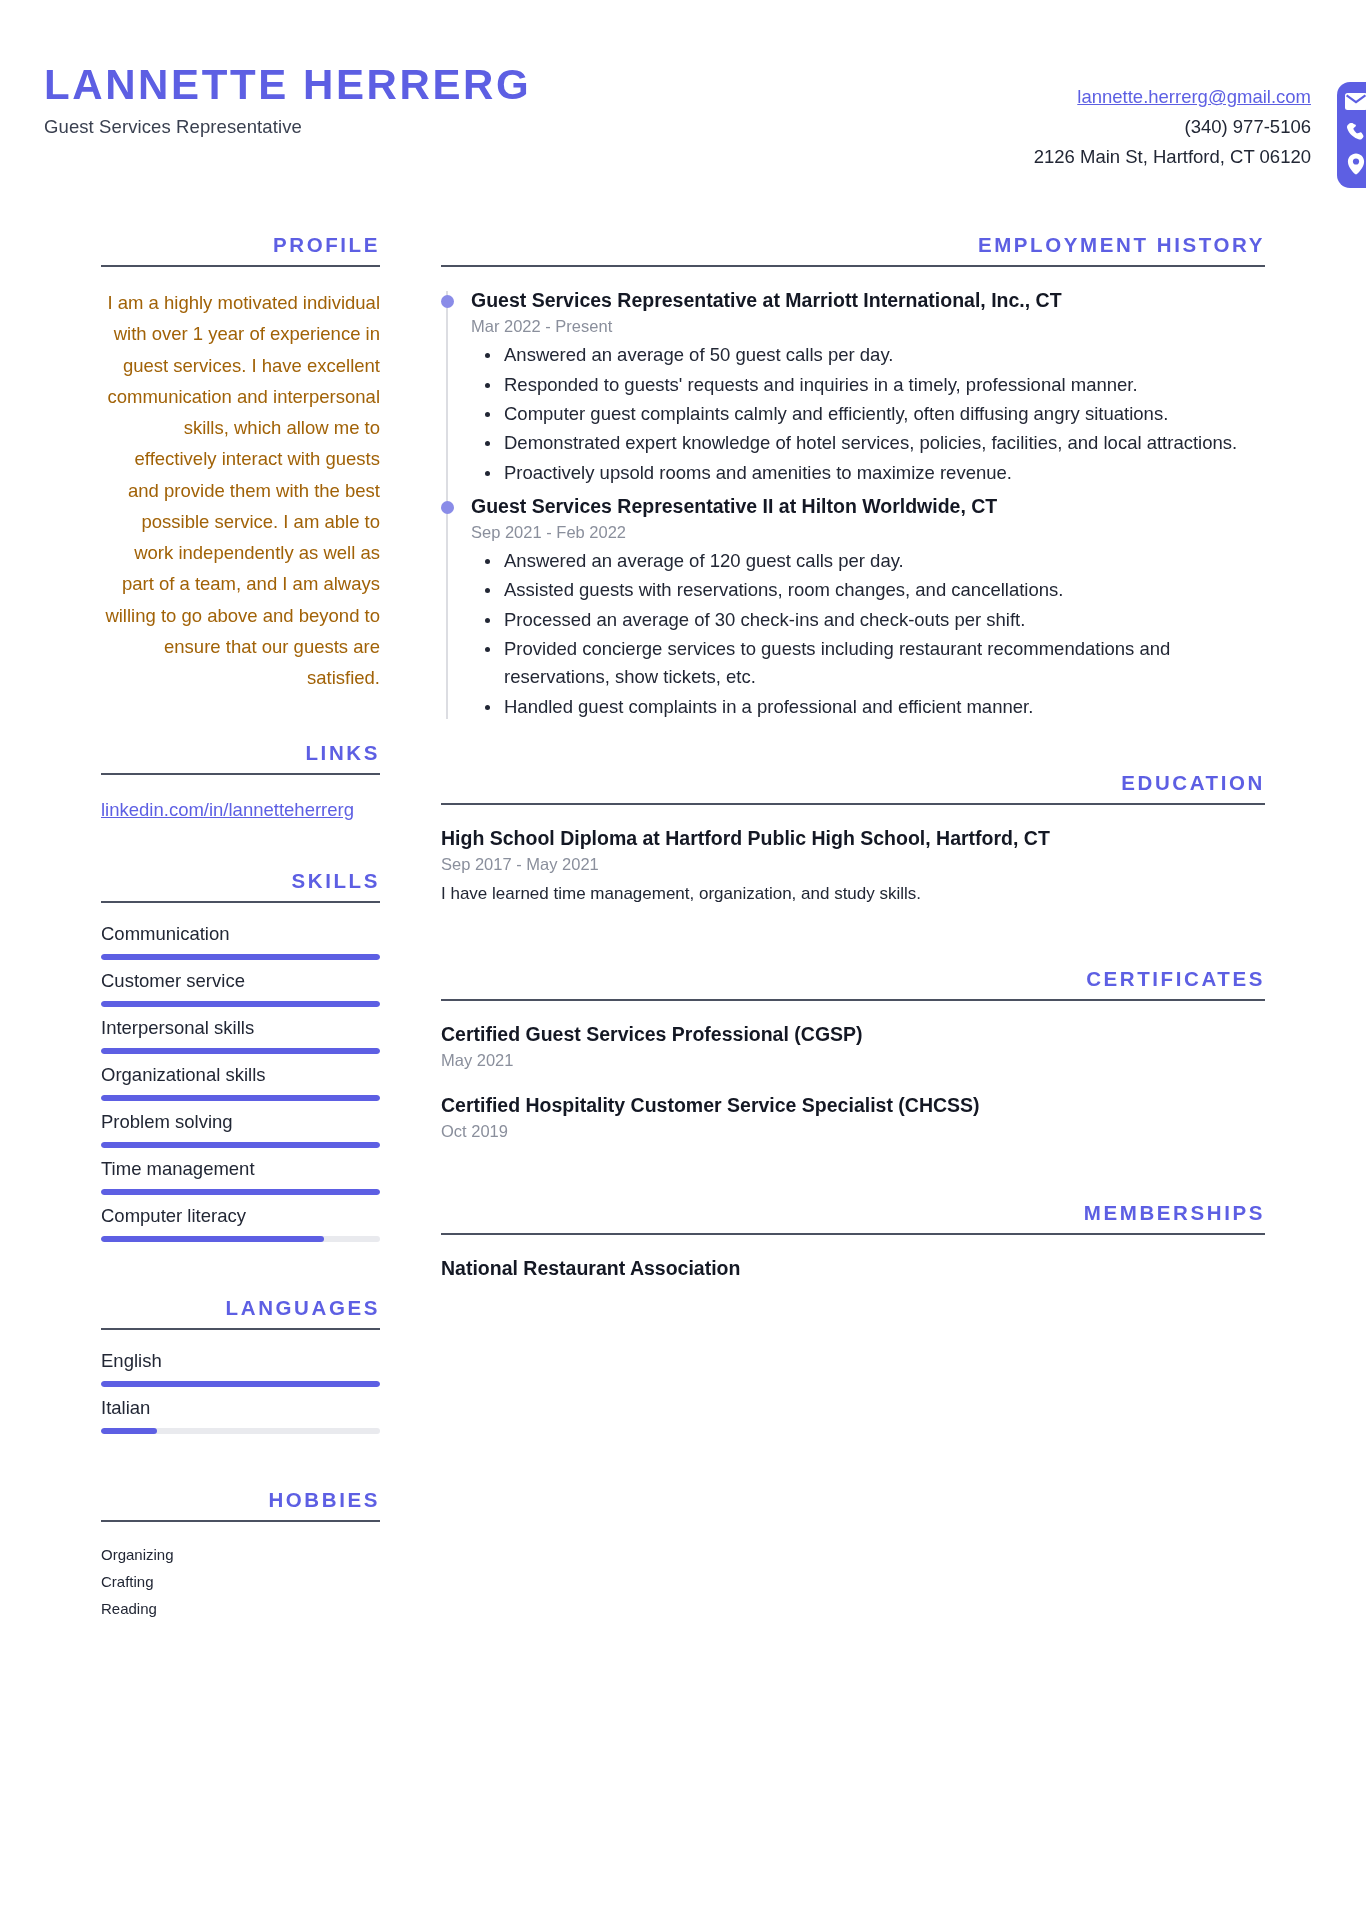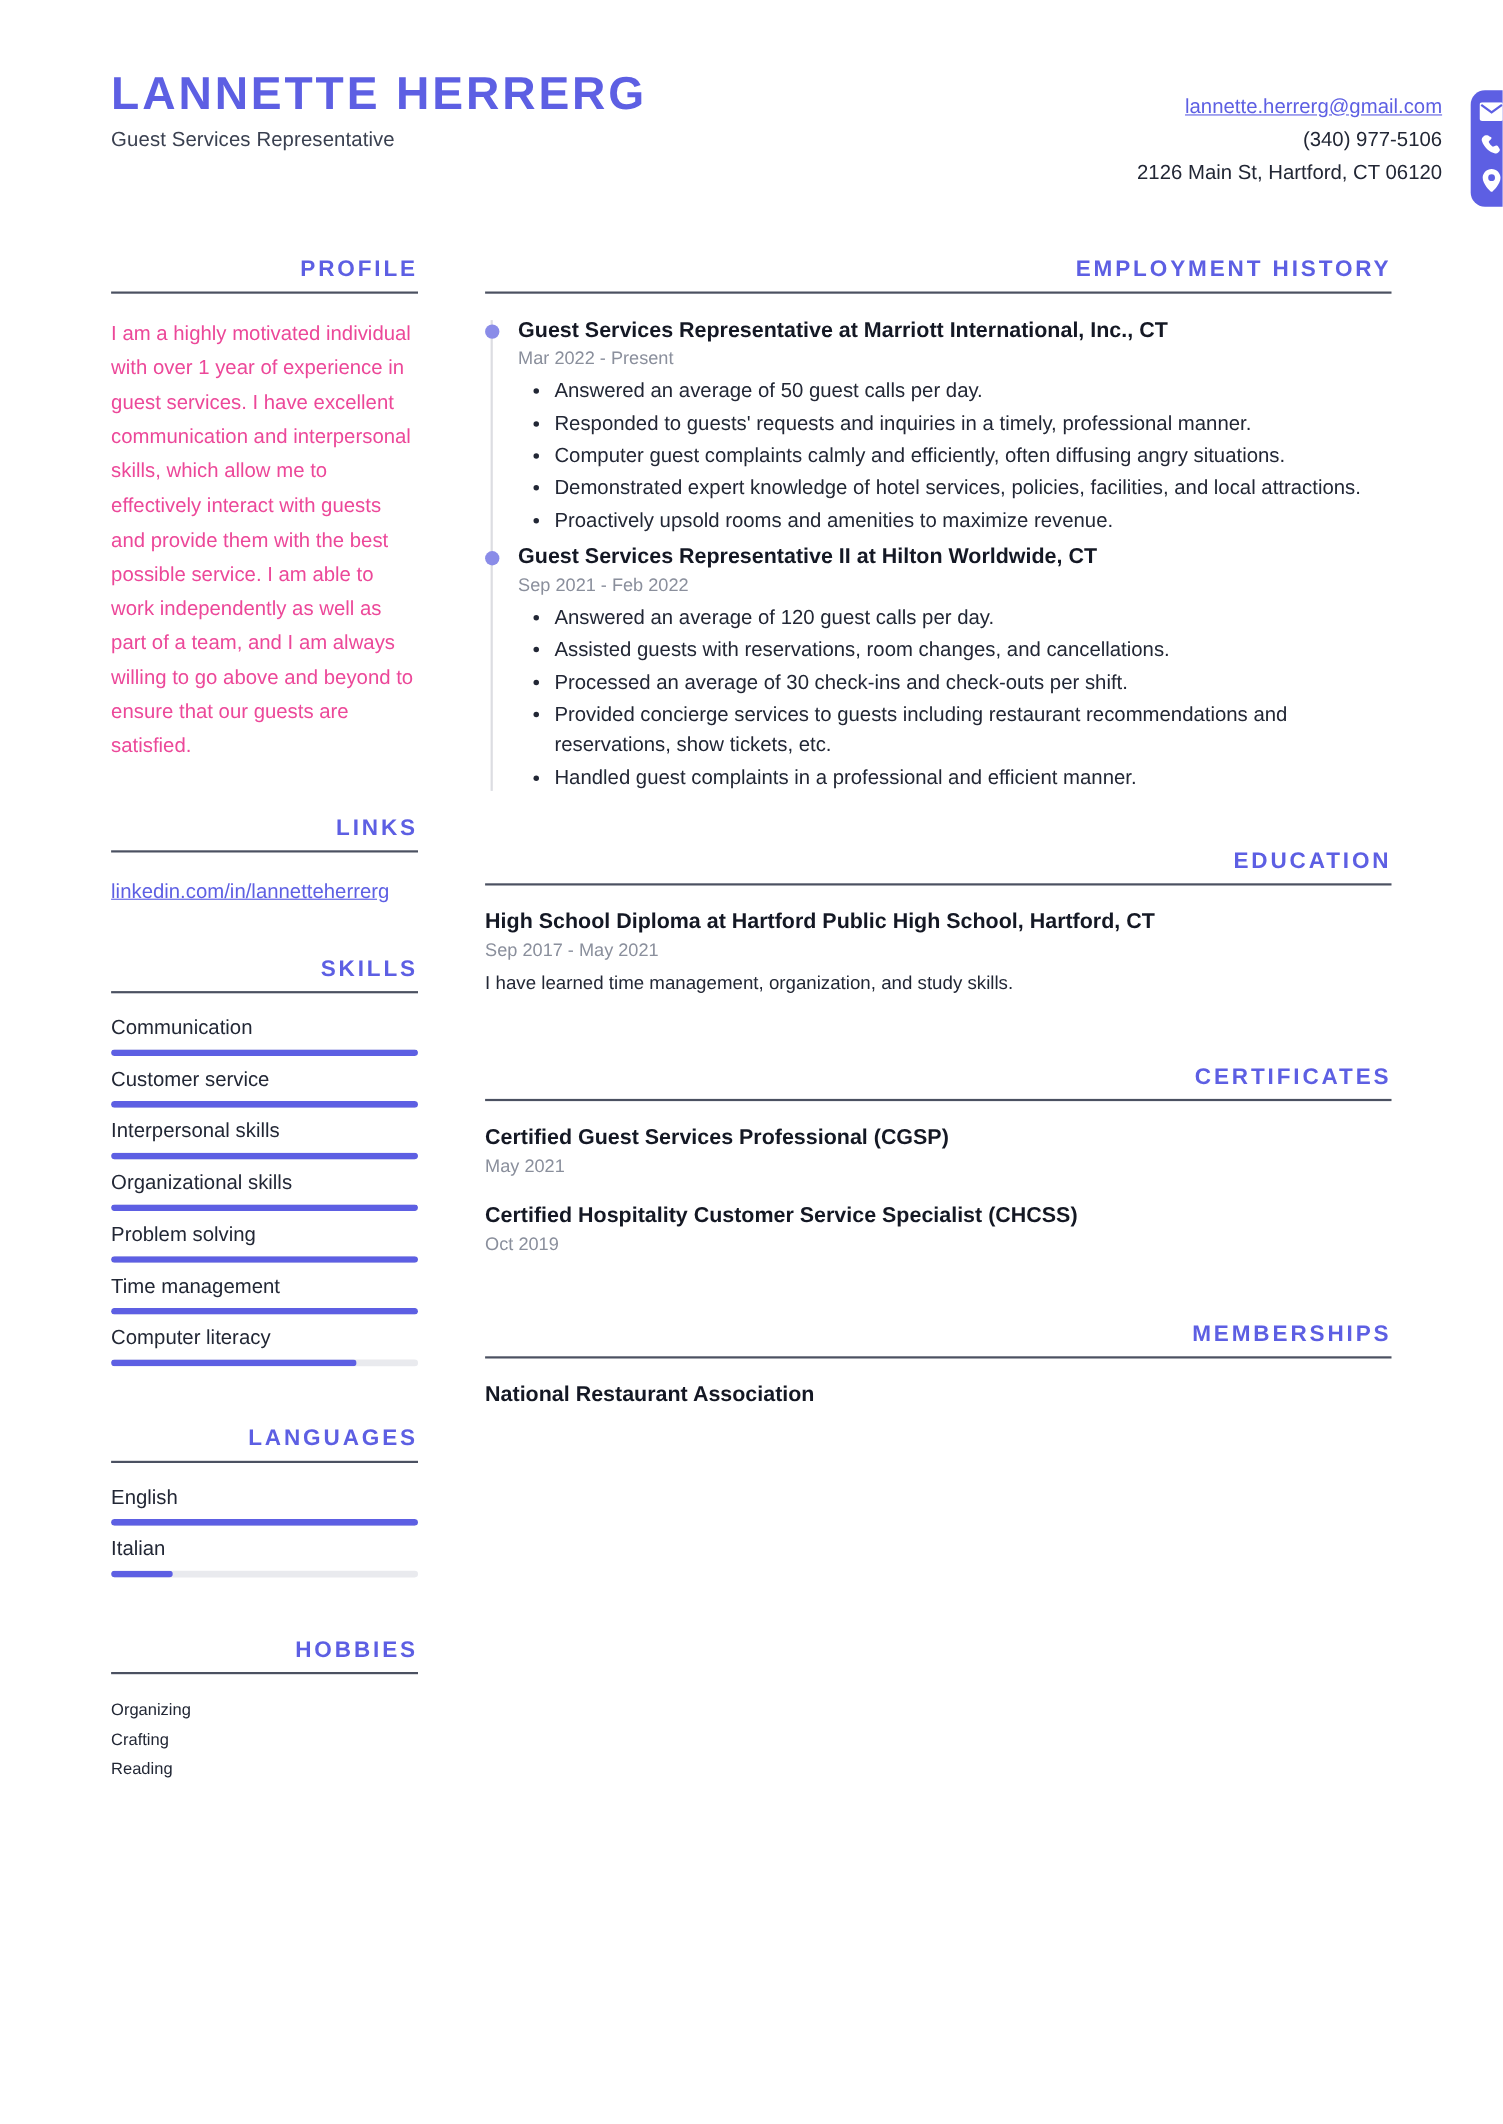--- a/index.html
+++ b/index.html
@@ -26,21 +26,21 @@
 
   
   .header {
     position: relative;
     display: flex;
     align-items: flex-start;
     justify-content: space-between;
     padding: 62px 0 0 0;
   }
   .header-left {
-    padding-left: 101px;
+    padding-left: 44px;
   }
   .name {
     font-size: 42px;
     font-weight: 700;
     letter-spacing: 2.6px;
     color: #5d5fe3;
     line-height: 1.08;
     text-transform: uppercase;
   }
   .job-title {
@@ -112,21 +112,22 @@
   .sec-rule {
     height: 2px;
     background: #4b5161;
     margin-bottom: 20px;
   }
 
   
   .profile-text {
     font-size: 18.5px;
     line-height: 1.69;
-    color: #ec4899;
+    color: #a16207;
+    text-align: right;
   }
 
   .link-line {
     font-size: 18.5px;
     line-height: 1.6;
   }
   .link-line a {
     color: #5d5fe3;
     text-decoration: underline;
   }

